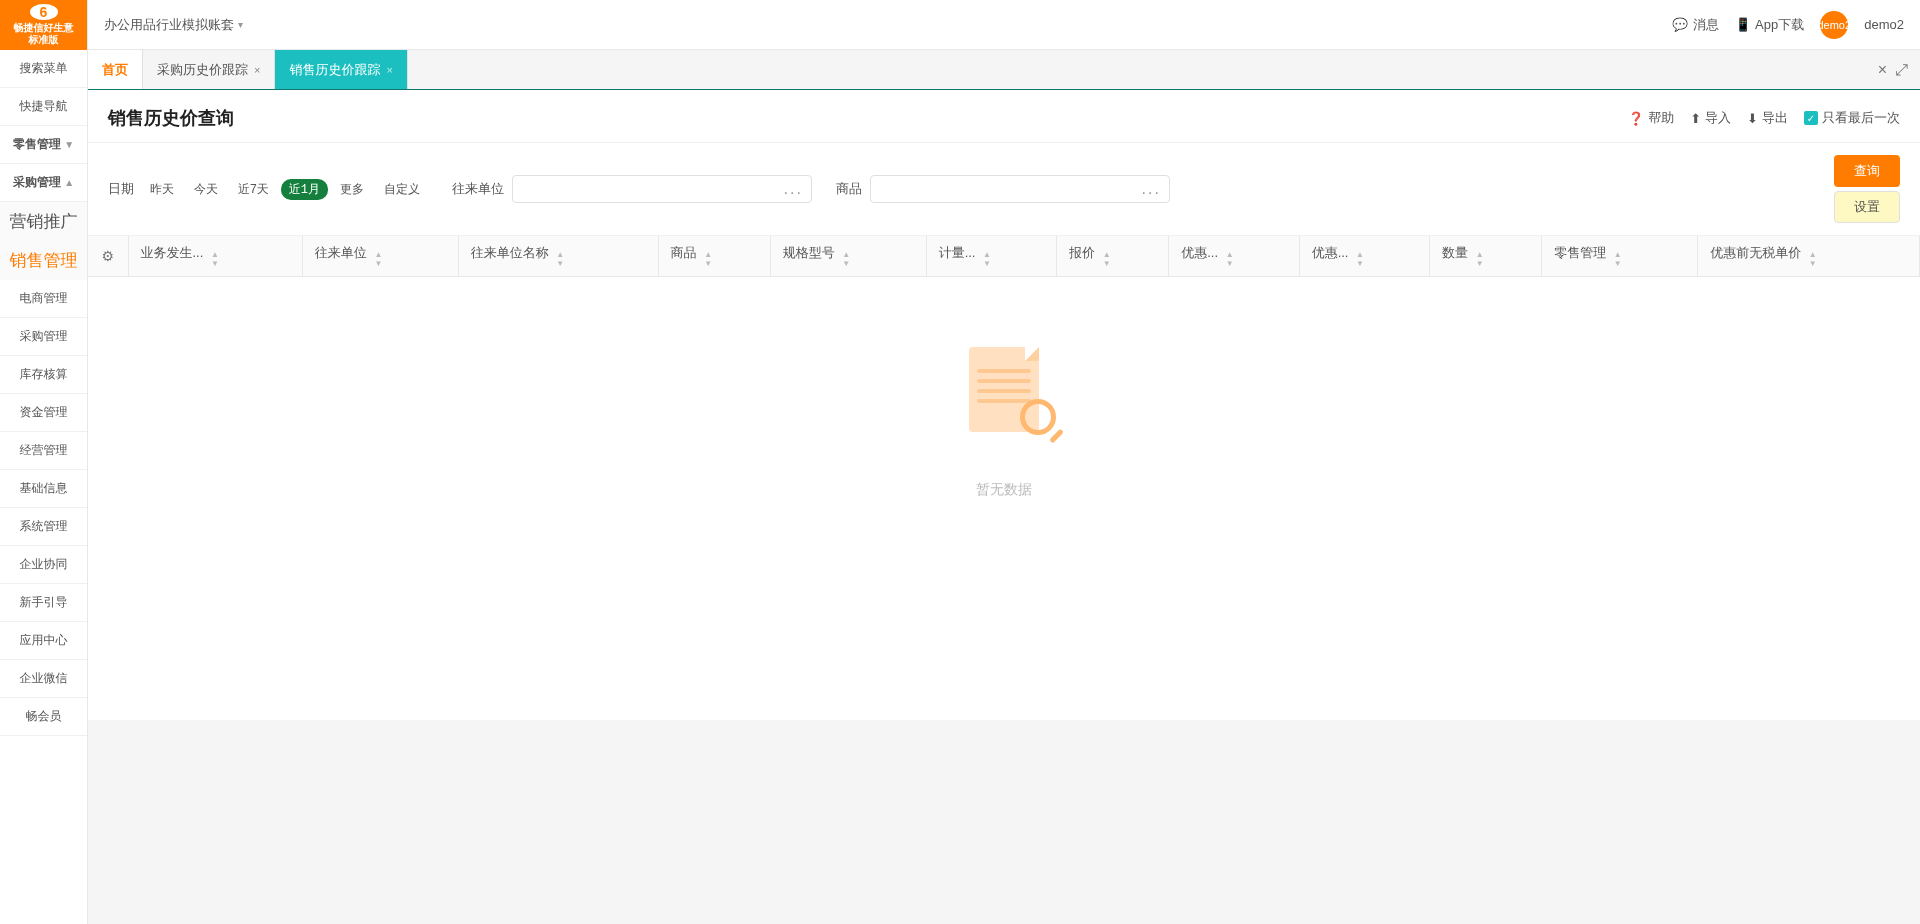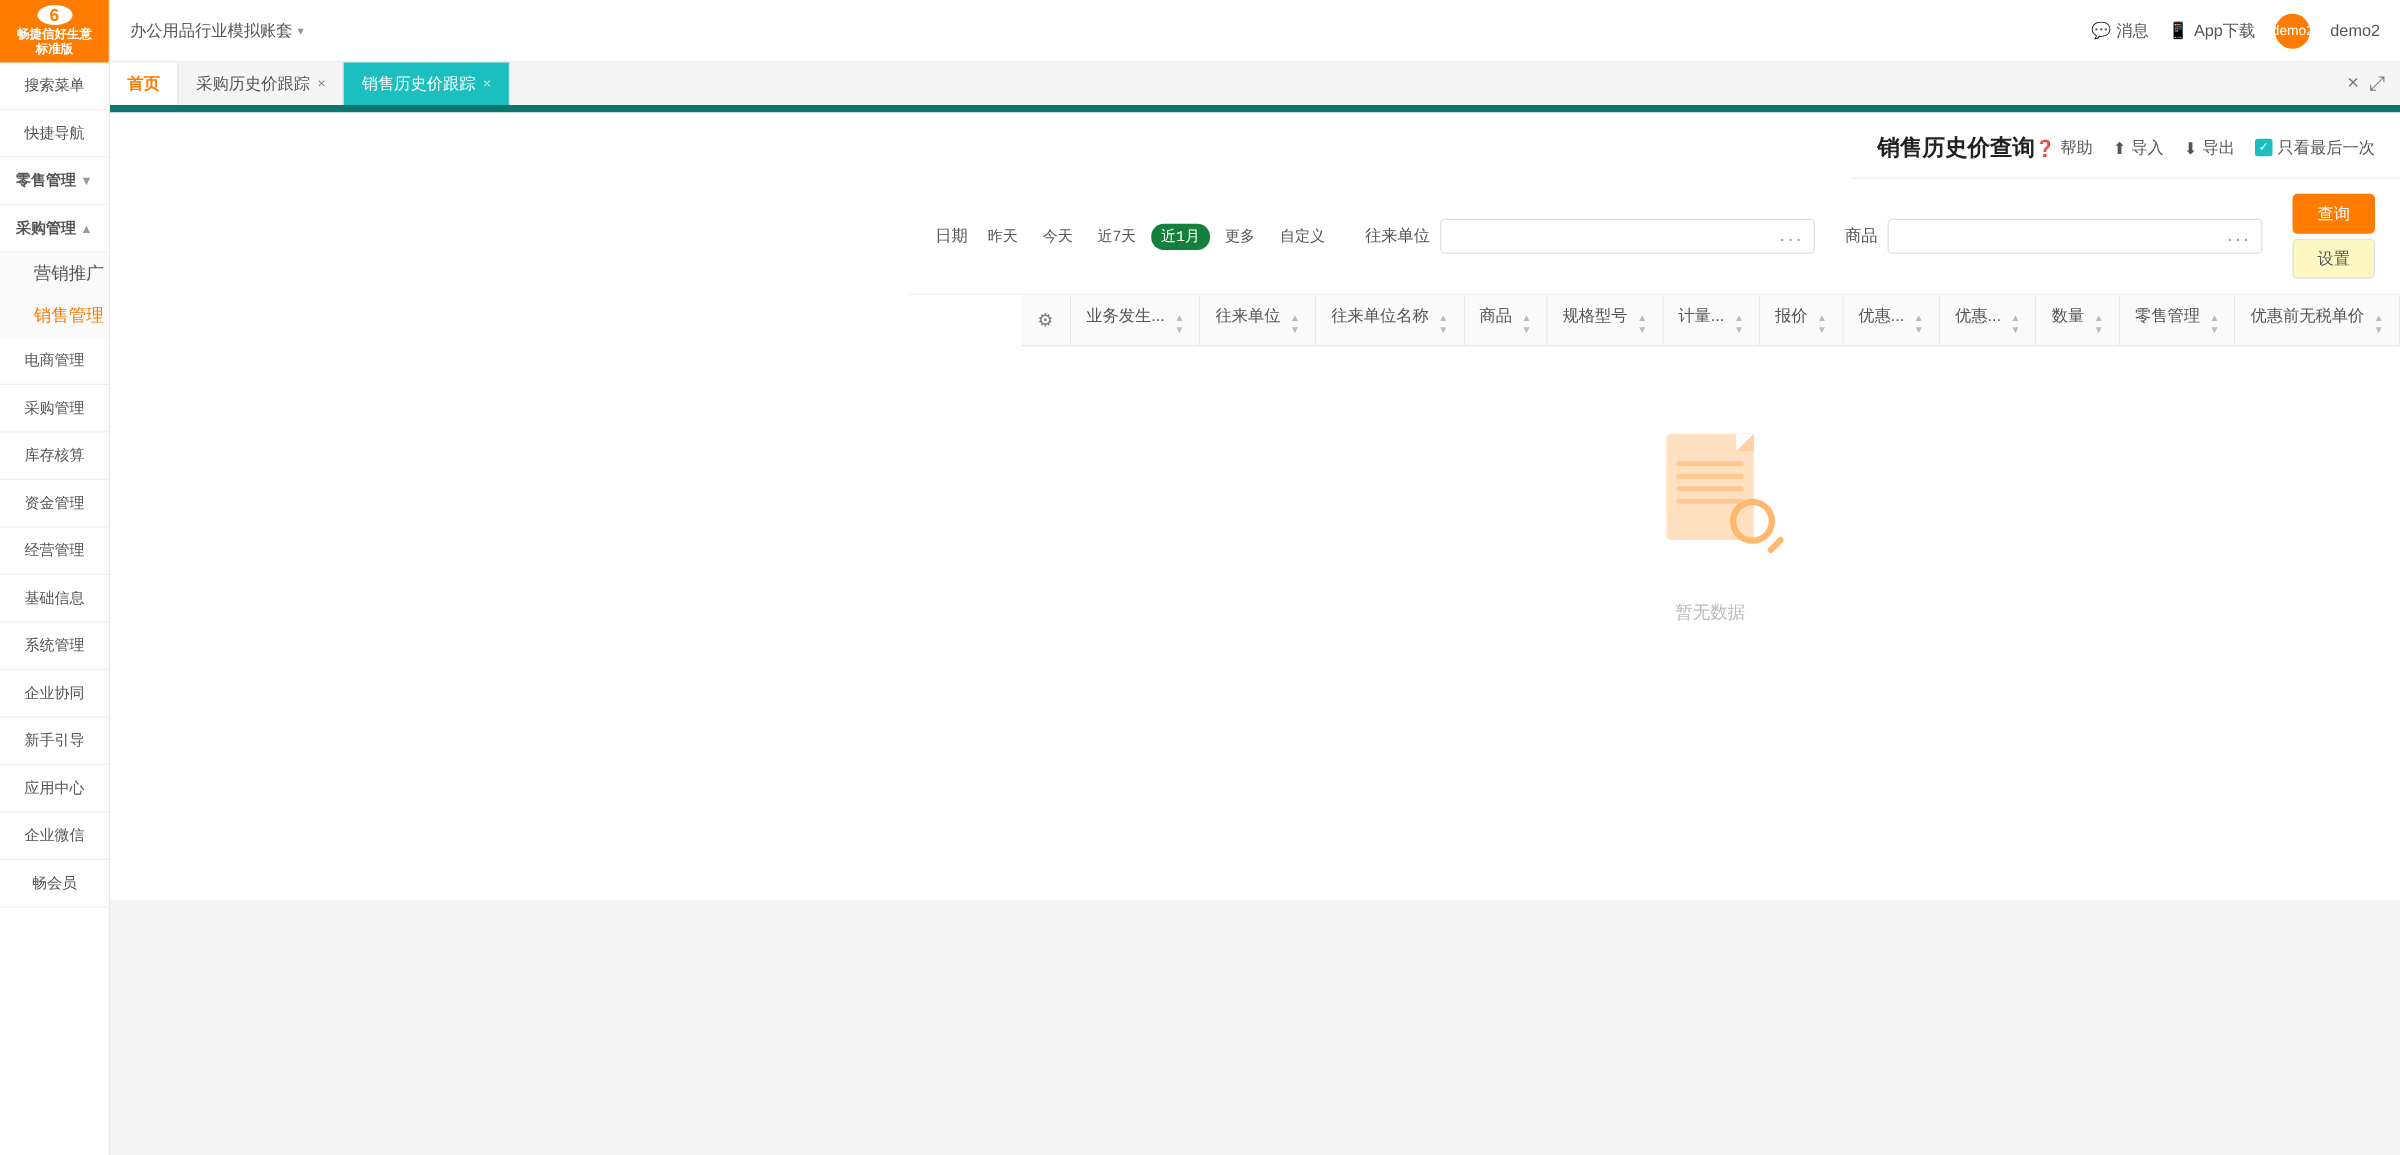--- a/index.html
+++ b/index.html
@@ -9,46 +9,46 @@
     .sidebar { width: 88px; background: #fff; border-right: 1px solid #e8e8e8; display: flex; flex-direction: column; height: 924px; flex-shrink: 0; }
     .logo { height: 50px; background: #ff7c00; display: flex; align-items: center; justify-content: center; color: #fff; font-size: 11px; font-weight: bold; flex-direction: column; padding: 4px; text-align: center; }
     .logo-icon { width: 28px; height: 28px; background: #fff; border-radius: 50%; display: flex; align-items: center; justify-content: center; margin-bottom: 2px; }
     .logo-icon span { color: #ff7c00; font-size: 14px; font-weight: bold; }
     .logo-text { font-size: 10px; line-height: 1.2; }
 
     .sidebar-menu { flex: 1; overflow-y: auto; }
     .sidebar-item { padding: 10px 4px; text-align: center; cursor: pointer; font-size: 12px; color: #555; border-bottom: 1px solid #f0f0f0; }
     .sidebar-item.section-header { background: #fff; font-weight: bold; font-size: 12px; }
     .sidebar-item .arrow { font-size: 10px; color: #999; }
-    .sidebar-sub-item { padding: 8px 4px; text-align: right; cursor: pointer; font-size: 14px; color: #555; background: #fafafa; }
+    .sidebar-sub-item { padding: 8px 4px; text-align: center; cursor: pointer; font-size: 17px; color: #555; background: #fafafa; }
     .sidebar-sub-item.active { color: #ff7c00; }
 
     
     .main { flex: 1; display: flex; flex-direction: column; height: 720px; overflow: hidden; }
 
     
     .topbar { height: 50px; background: #fff; border-bottom: 1px solid #e8e8e8; display: flex; align-items: center; padding: 0 16px; justify-content: space-between; flex-shrink: 0; }
     .topbar-left { display: flex; align-items: center; gap: 8px; }
     .app-selector { display: flex; align-items: center; gap: 4px; color: #555; font-size: 13px; cursor: pointer; }
     .app-selector .chevron { color: #999; font-size: 10px; }
     .topbar-right { display: flex; align-items: center; gap: 16px; color: #555; font-size: 13px; }
     .topbar-right .icon-btn { display: flex; align-items: center; gap: 4px; cursor: pointer; }
     .avatar { width: 28px; height: 28px; border-radius: 50%; background: #ff7c00; color: #fff; display: flex; align-items: center; justify-content: center; font-size: 11px; }
 
     
-    .tabbar { height: 40px; background: #f5f5f5; display: flex; align-items: center; border-bottom: 6px solid #0f766e; flex-shrink: 0; }
+    .tabbar { height: 40px; background: #f5f5f5; display: flex; align-items: center; border-bottom: 1px solid #0f766e; flex-shrink: 0; }
     .tab { display: flex; align-items: center; padding: 0 14px; height: 100%; font-size: 13px; cursor: pointer; color: #555; gap: 6px; border-right: 1px solid #e0e0e0; }
     .tab.home { background: #fff; color: #ff7c00; font-weight: bold; }
     .tab.active { background: #1bbfbf; color: #fff; }
     .tab .close-btn { font-size: 11px; opacity: 0.7; cursor: pointer; }
     .tab-actions { margin-left: auto; display: flex; align-items: center; gap: 8px; padding-right: 12px; }
     .tab-actions span { cursor: pointer; color: #777; font-size: 16px; }
 
     
-    .content { flex: 1; background: #fff; overflow: hidden; display: flex; flex-direction: column; align-items: flex-end; }
+    .content { flex: 1; background: #fff; overflow: hidden; display: flex; flex-direction: column; }
 
     
     .page-header { padding: 16px 20px 12px; border-bottom: 1px solid #f0f0f0; display: flex; align-items: center; justify-content: space-between; flex-shrink: 0; }
     .page-title { font-size: 18px; font-weight: bold; color: #222; }
     .page-actions { display: flex; align-items: center; gap: 16px; font-size: 13px; color: #555; }
     .page-actions .action-btn { display: flex; align-items: center; gap: 4px; cursor: pointer; }
     .checkbox-label { display: flex; align-items: center; gap: 4px; cursor: pointer; }
     .checkbox-teal { width: 14px; height: 14px; background: #1bbfbf; border-radius: 2px; display: flex; align-items: center; justify-content: center; color: #fff; font-size: 10px; }
 
     

